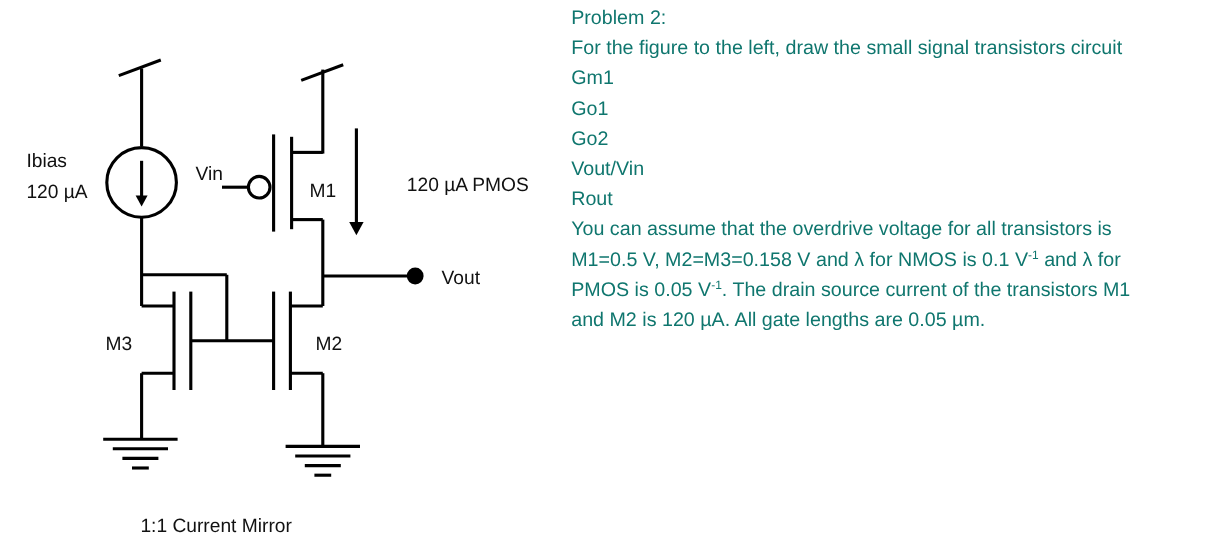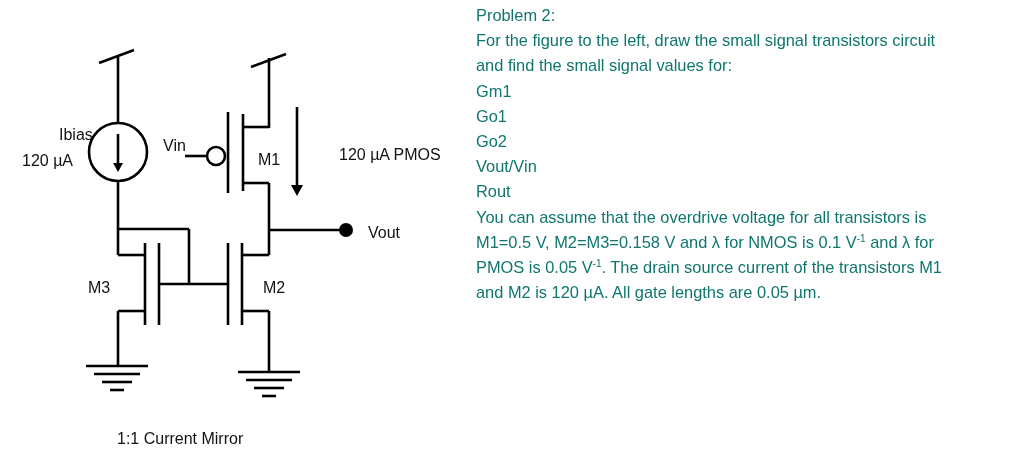--- a/index.html
+++ b/index.html
@@ -77,34 +77,33 @@
       <line x1="238" y1="372" x2="300" y2="372"></line>
       <line x1="246" y1="380" x2="292" y2="380"></line>
       <line x1="254" y1="388" x2="284" y2="388"></line>
       <line x1="262" y1="396" x2="276" y2="396"></line>
     </g>
   </g>
   <polygon points="291,185 303,185 297,196" fill="#000"></polygon>
   <circle cx="346" cy="230" r="7" fill="#000"></circle>
 </svg>
 
-<div class="lbl" style="left:22px;top:125px;margin-left:37px;">Ibias</div>
+<div class="lbl" style="left:22px;top:125px;">Ibias</div>
 <div class="lbl" style="left:22px;top:151px;">120 µA</div>
 <div class="lbl" style="left:163px;top:136px;">Vin</div>
 <div class="lbl" style="left:258px;top:150px;">M1</div>
 <div class="lbl" style="left:327px;top:145px;margin-left:12px;">120 µA PMOS</div>
 <div class="lbl" style="left:368px;top:223px;text-align:center;">Vout</div>
 <div class="lbl" style="left:88px;top:278px;">M3</div>
 <div class="lbl" style="left:263px;top:278px;">M2</div>
 <div class="lbl" style="left:117px;top:429px;">1:1 Current Mirror</div>
 
 <div id="problem">
   <div>Problem 2:</div>
   <div>For the figure to the left, draw the small signal transistors circuit</div>
-  <div>and find the small signal values for:</div>
   <div>Gm1</div>
   <div>Go1</div>
   <div>Go2</div>
   <div>Vout/Vin</div>
   <div>Rout</div>
   <div>You can assume that the overdrive voltage for all transistors is</div>
   <div><span>M1=0.5 V, M2=M3=0.158 V and λ for NMOS is 0.1 V</span><sup>-1</sup><span> and λ for</span></div>
   <div><span>PMOS is 0.05 V</span><sup>-1</sup><span>. The drain source current of the transistors M1</span></div>
   <div>and M2 is 120 µA. All gate lengths are 0.05 µm.</div>
 </div>

